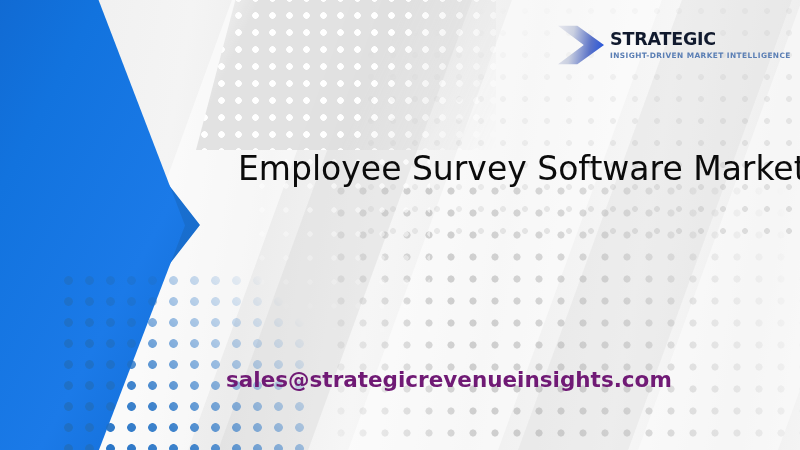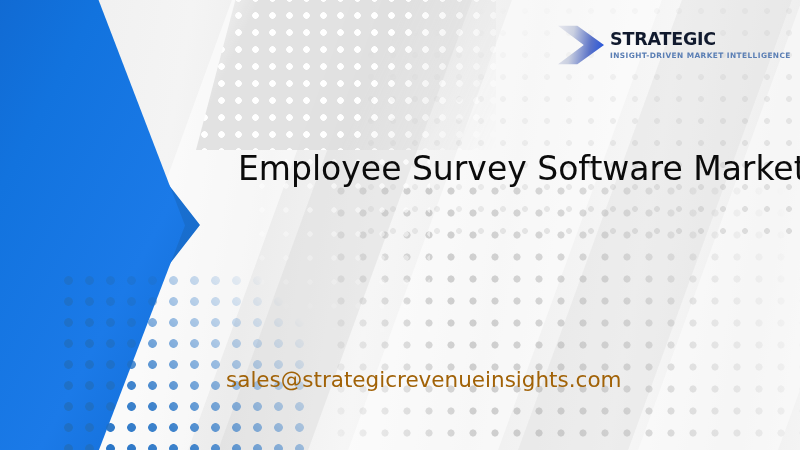--- a/index.html
+++ b/index.html
@@ -156,22 +156,22 @@
     font-weight: normal;
     color: #0b0b0b;
     white-space: nowrap;
     line-height: 1.25;
   }
   .email {
     position: absolute;
     left: 226px; top: 367px;
     font-family: "DejaVu Sans", sans-serif;
     font-size: 21.5px;
-    font-weight: normal;
-    color: #a16207;
+    font-weight: bold;
+    color: #701a75;
     white-space: nowrap;
   }
 </style>
 </head>
 <body>
 
 <div id="slide">
 
   <div class="bg-base"></div>
 

